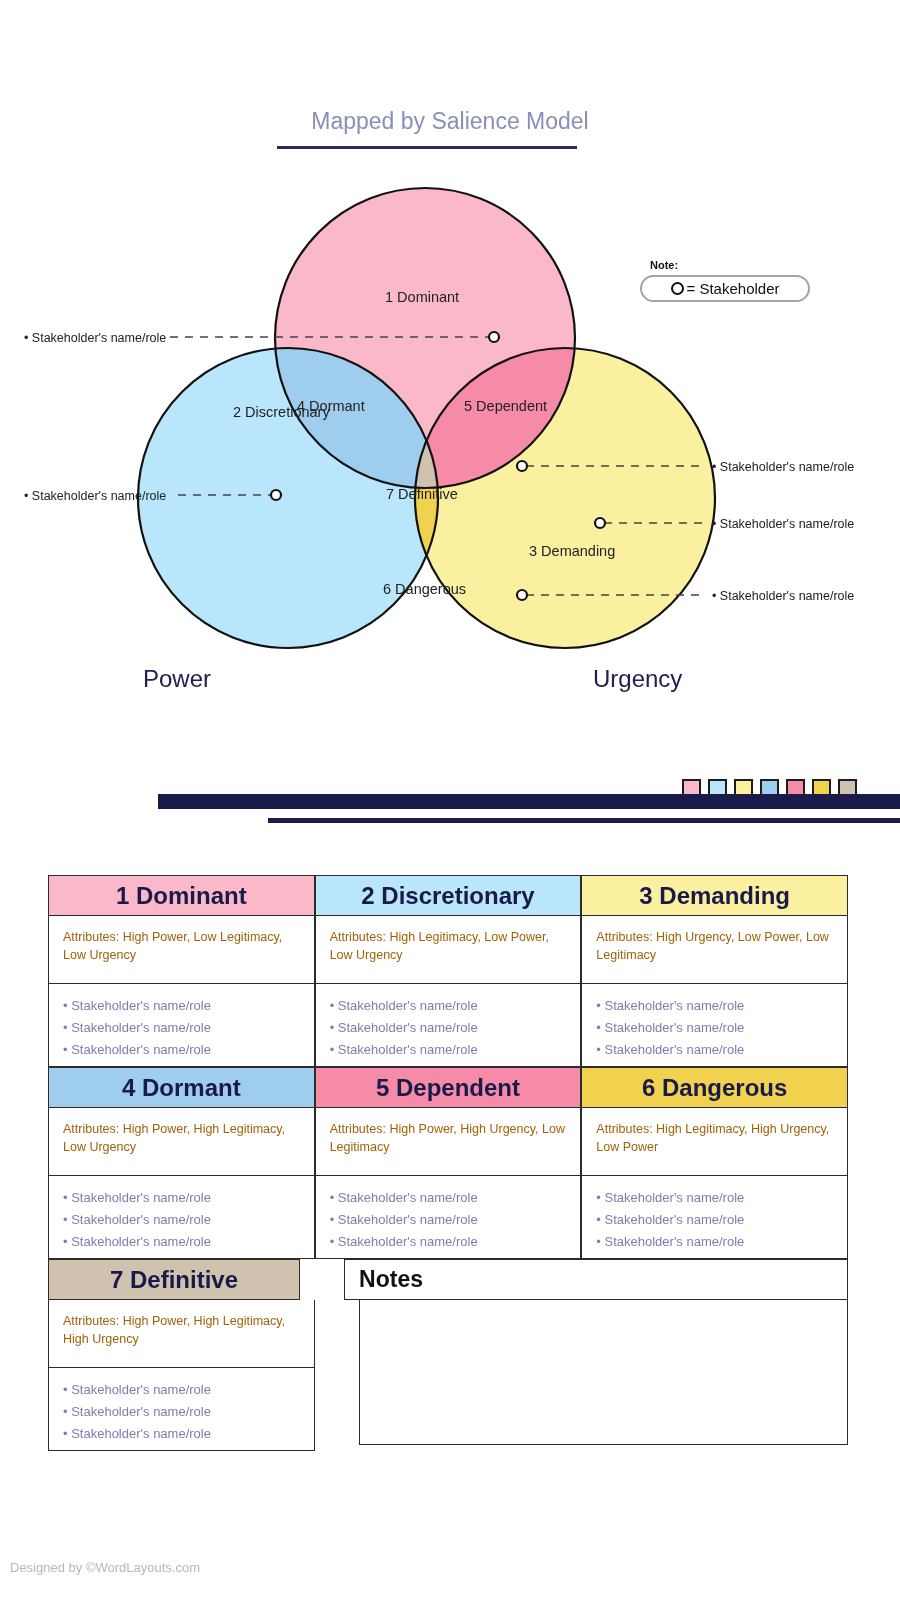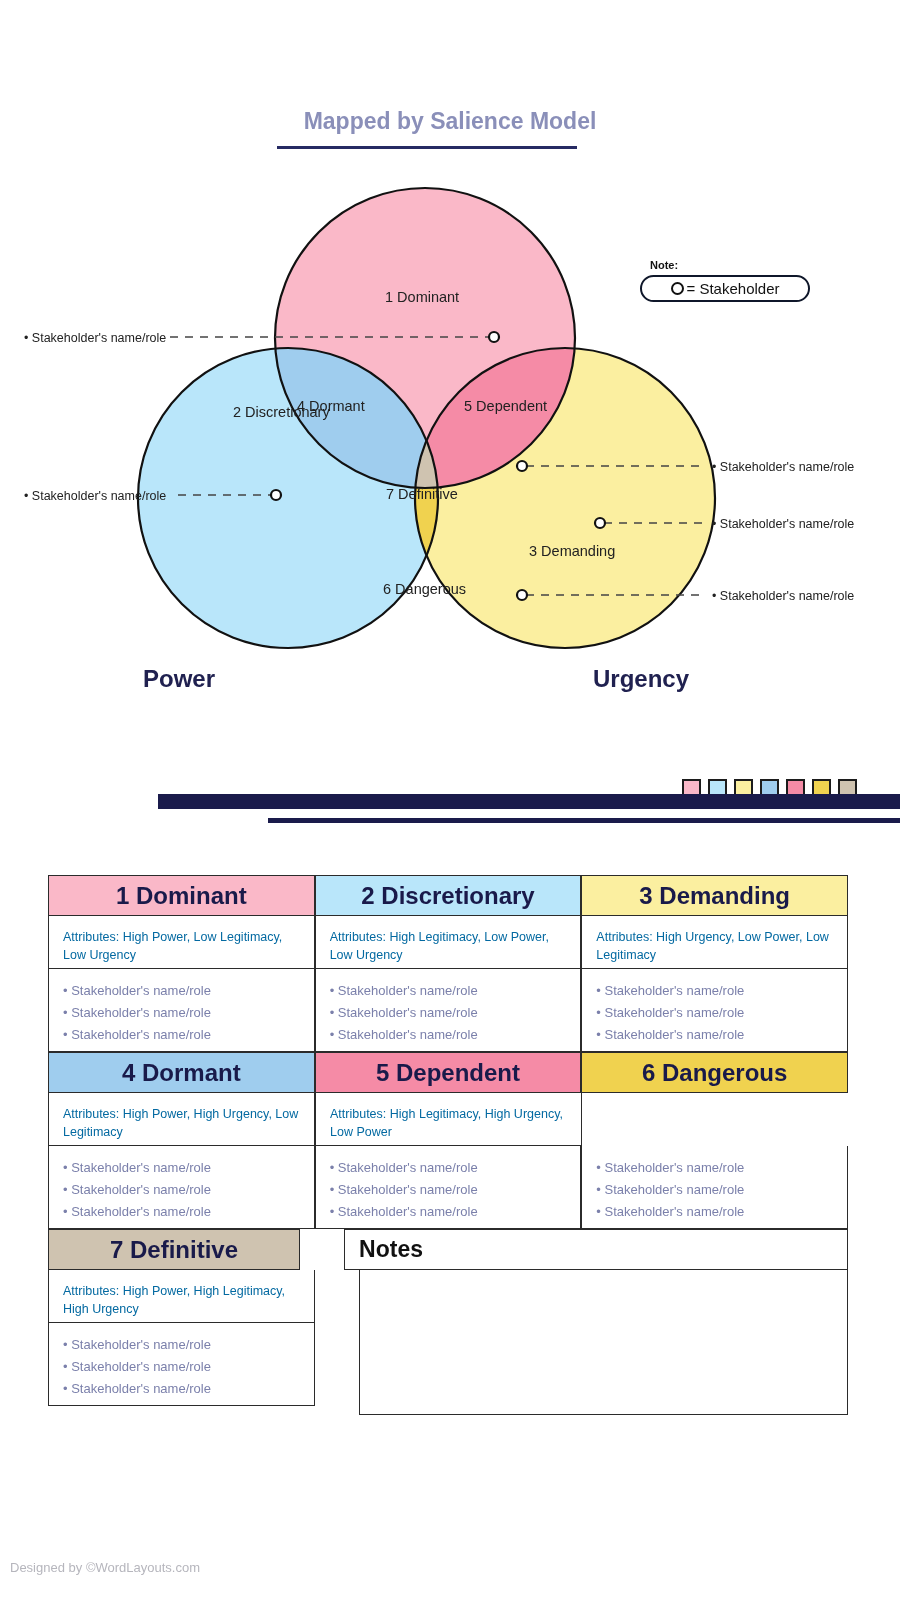--- a/index.html
+++ b/index.html
@@ -15,34 +15,34 @@
   .title {
     position: absolute; left: 0; top: 20px; width: 900px;
     text-align: center;
     font-size: 62px; font-weight: bold; letter-spacing: -1px;
     color: #191a4a;
     line-height: 1.05;
   }
   .subtitle {
     position: absolute; left: 0; top: 108px; width: 900px;
     text-align: center;
-    font-size: 23px; font-weight: 700;
+    font-size: 23px; font-weight: 400;
     color: #8a8fb9;
   }
   .subtitle-rule {
     position: absolute; left: 277px; top: 146px;
     width: 300px; height: 3px; background: #262a63;
   }
 
   
   .venn-wrap { position: absolute; left: 0; top: 185px; width: 900px; height: 530px; }
   .venn-svg { position: absolute; left: 0; top: 0; }
 
   .axis-label {
-    position: absolute; font-size: 24px; font-weight: bold; color: #202150;
+    position: absolute; font-size: 24px; font-weight: normal; color: #202150;
     white-space: nowrap;
   }
   .axis-legitimacy { left: 0; top: 15px; width: 852px; text-align: center; }
   .axis-power { left: 143px; top: 480px; }
   .axis-urgency { left: 593px; top: 480px; }
 
   .venn-label {
     position: absolute; font-size: 14.5px; color: #222; white-space: nowrap;
   }
 
@@ -51,21 +51,21 @@
   }
 
   
   .note-title {
     position: absolute; left: 650px; top: 74px;
     font-size: 11px; font-weight: bold; color: #111;
   }
   .note-box {
     position: absolute; left: 640px; top: 90px;
     width: 170px; height: 27px;
-    border: 2px solid #0f172a; border-radius: 14px;
+    border: 2px solid #a3a3a3; border-radius: 14px;
     display: flex; align-items: center; justify-content: center;
     gap: 1px;
     background: #fff;
   }
   .note-ring {
     width: 13px; height: 13px; border: 2.5px solid #111; border-radius: 50%;
     display: inline-block;
   }
   .note-text { font-size: 15px; color: #111; margin-left: 2px; }
 
@@ -87,22 +87,22 @@
   .trow { display: flex; }
   .col { width: 267px; }
   .col-wide { width: 533px; margin-left: 44px; }
 
   .hdr {
     height: 41px; display: flex; align-items: center; justify-content: center;
     font-size: 24px; font-weight: bold; color: #191a4a;
     border: 1.5px solid #2b2b2b;
   }
   .attr {
-    height: 53px; padding: 12px 14px 0 14px;
-    font-size: 12.5px; line-height: 1.45; color: #0369a1;
+    height: 68px; padding: 12px 14px 0 14px;
+    font-size: 12.5px; line-height: 1.45; color: #a16207;
     border: 1.5px solid #2b2b2b; border-top: none;
   }
   .names {
     height: 83px; padding: 11px 14px 0 14px;
     font-size: 13px; line-height: 1.68; color: #7b80ab;
     border: 1.5px solid #2b2b2b; border-top: none;
   }
   .notes-hdr {
     height: 41px; display: flex; align-items: center;
     padding-left: 14px;
@@ -253,20 +253,21 @@
       </div>
     </div>
 
     <div class="trow">
       <div class="hdr col" style="background:#9fcdee">4 Dormant</div>
       <div class="hdr col" style="background:#f58ba6">5 Dependent</div>
       <div class="hdr col" style="background:#f0d24f">6 Dangerous</div>
     </div>
 
     <div class="trow">
+      <div class="attr col">Attributes: High Power, High Legitimacy, Low Urgency</div>
       <div class="attr col">Attributes: High Power, High Urgency, Low Legitimacy</div>
       <div class="attr col">Attributes: High Legitimacy, High Urgency, Low Power</div>
     </div>
 
     <div class="trow">
       <div class="names col">
         <div>• Stakeholder's name/role</div>
         <div>• Stakeholder's name/role</div>
         <div>• Stakeholder's name/role</div>
       </div>

